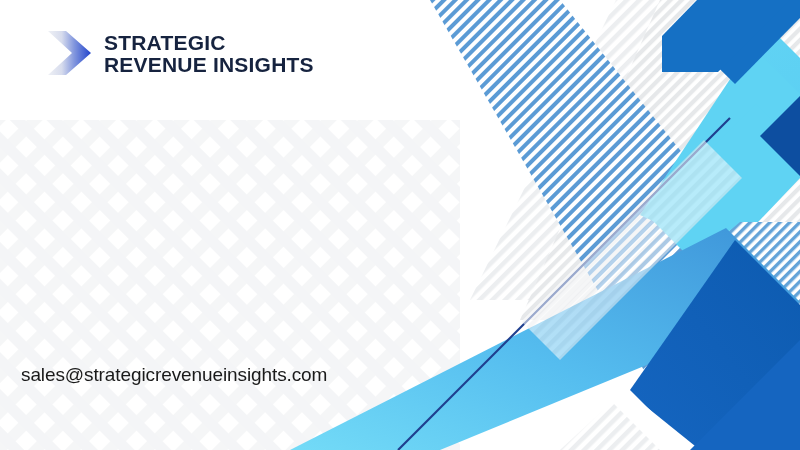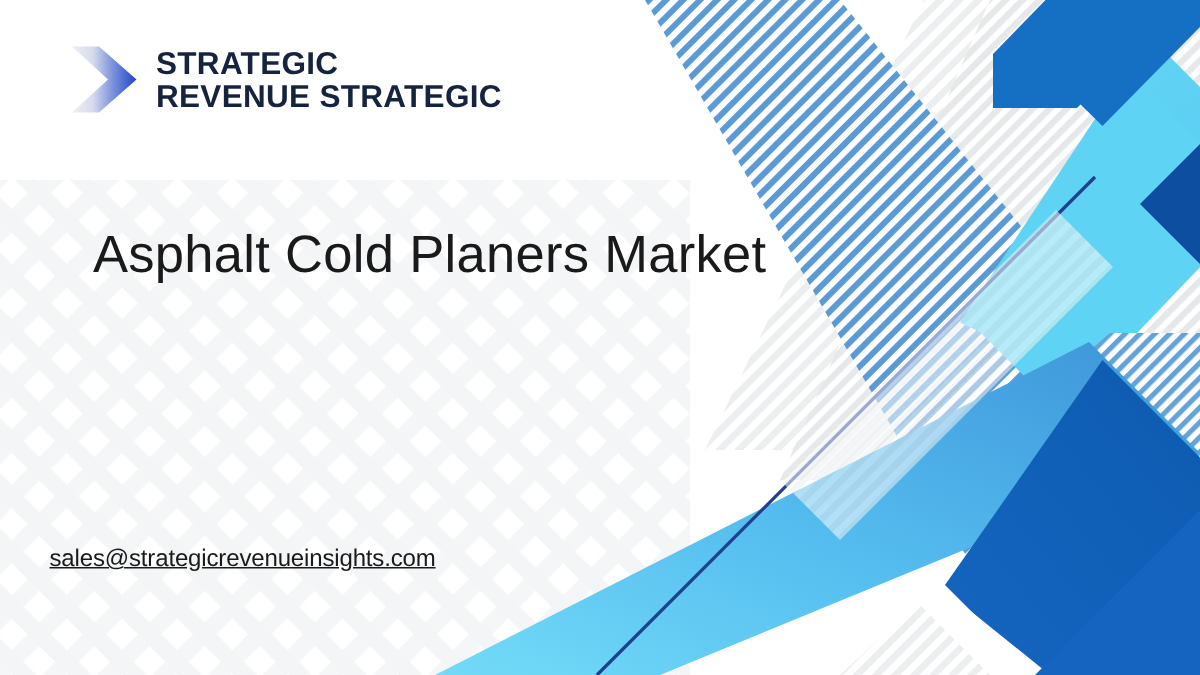--- a/index.html
+++ b/index.html
@@ -84,30 +84,29 @@
     font-weight: 400;
     color: #1a1a1a;
     letter-spacing: 0.2px;
     white-space: nowrap;
     z-index: 6;
   }
 
   
   .email {
     position: absolute;
-    left: 33px;
+    left: 21px;
     top: 364px;
     font-family: "Liberation Sans", sans-serif;
-    font-size: 16px;
+    font-size: 19px;
     font-weight: 400;
     color: #1a1a1a;
     letter-spacing: -0.1px;
     white-space: nowrap;
     z-index: 6;
-    text-decoration: underline;
   }
 </style>
 </head>
 <body>
 
 <div class="slide">
 
   <svg class="artwork" viewBox="0 0 800 450" width="800" height="450" xmlns="http://www.w3.org/2000/svg">
     <defs>
 
@@ -228,21 +227,20 @@
           <stop offset="0%" stop-color="#eef0f5"></stop>
           <stop offset="32%" stop-color="#d7dced"></stop>
           <stop offset="62%" stop-color="#7f94dd"></stop>
           <stop offset="100%" stop-color="#2244cc"></stop>
         </linearGradient>
       </defs>
       <path d="M2,3 L20,3 L45,25 L20,47 L2,47 L26,25 Z" fill="url(#gChevron)"></path>
     </svg>
     <div class="logo-text">
       <div class="logo-line1">STRATEGIC</div>
-      <div class="logo-line2">REVENUE STRATEGIC</div>
+      <div class="logo-line2">REVENUE INSIGHTS</div>
     </div>
   </div>
 
-  <div class="title">Asphalt Cold Planers Market</div>
 
   <div class="email">sales@strategicrevenueinsights.com</div>
 
 </div>
 
 </body></html>

